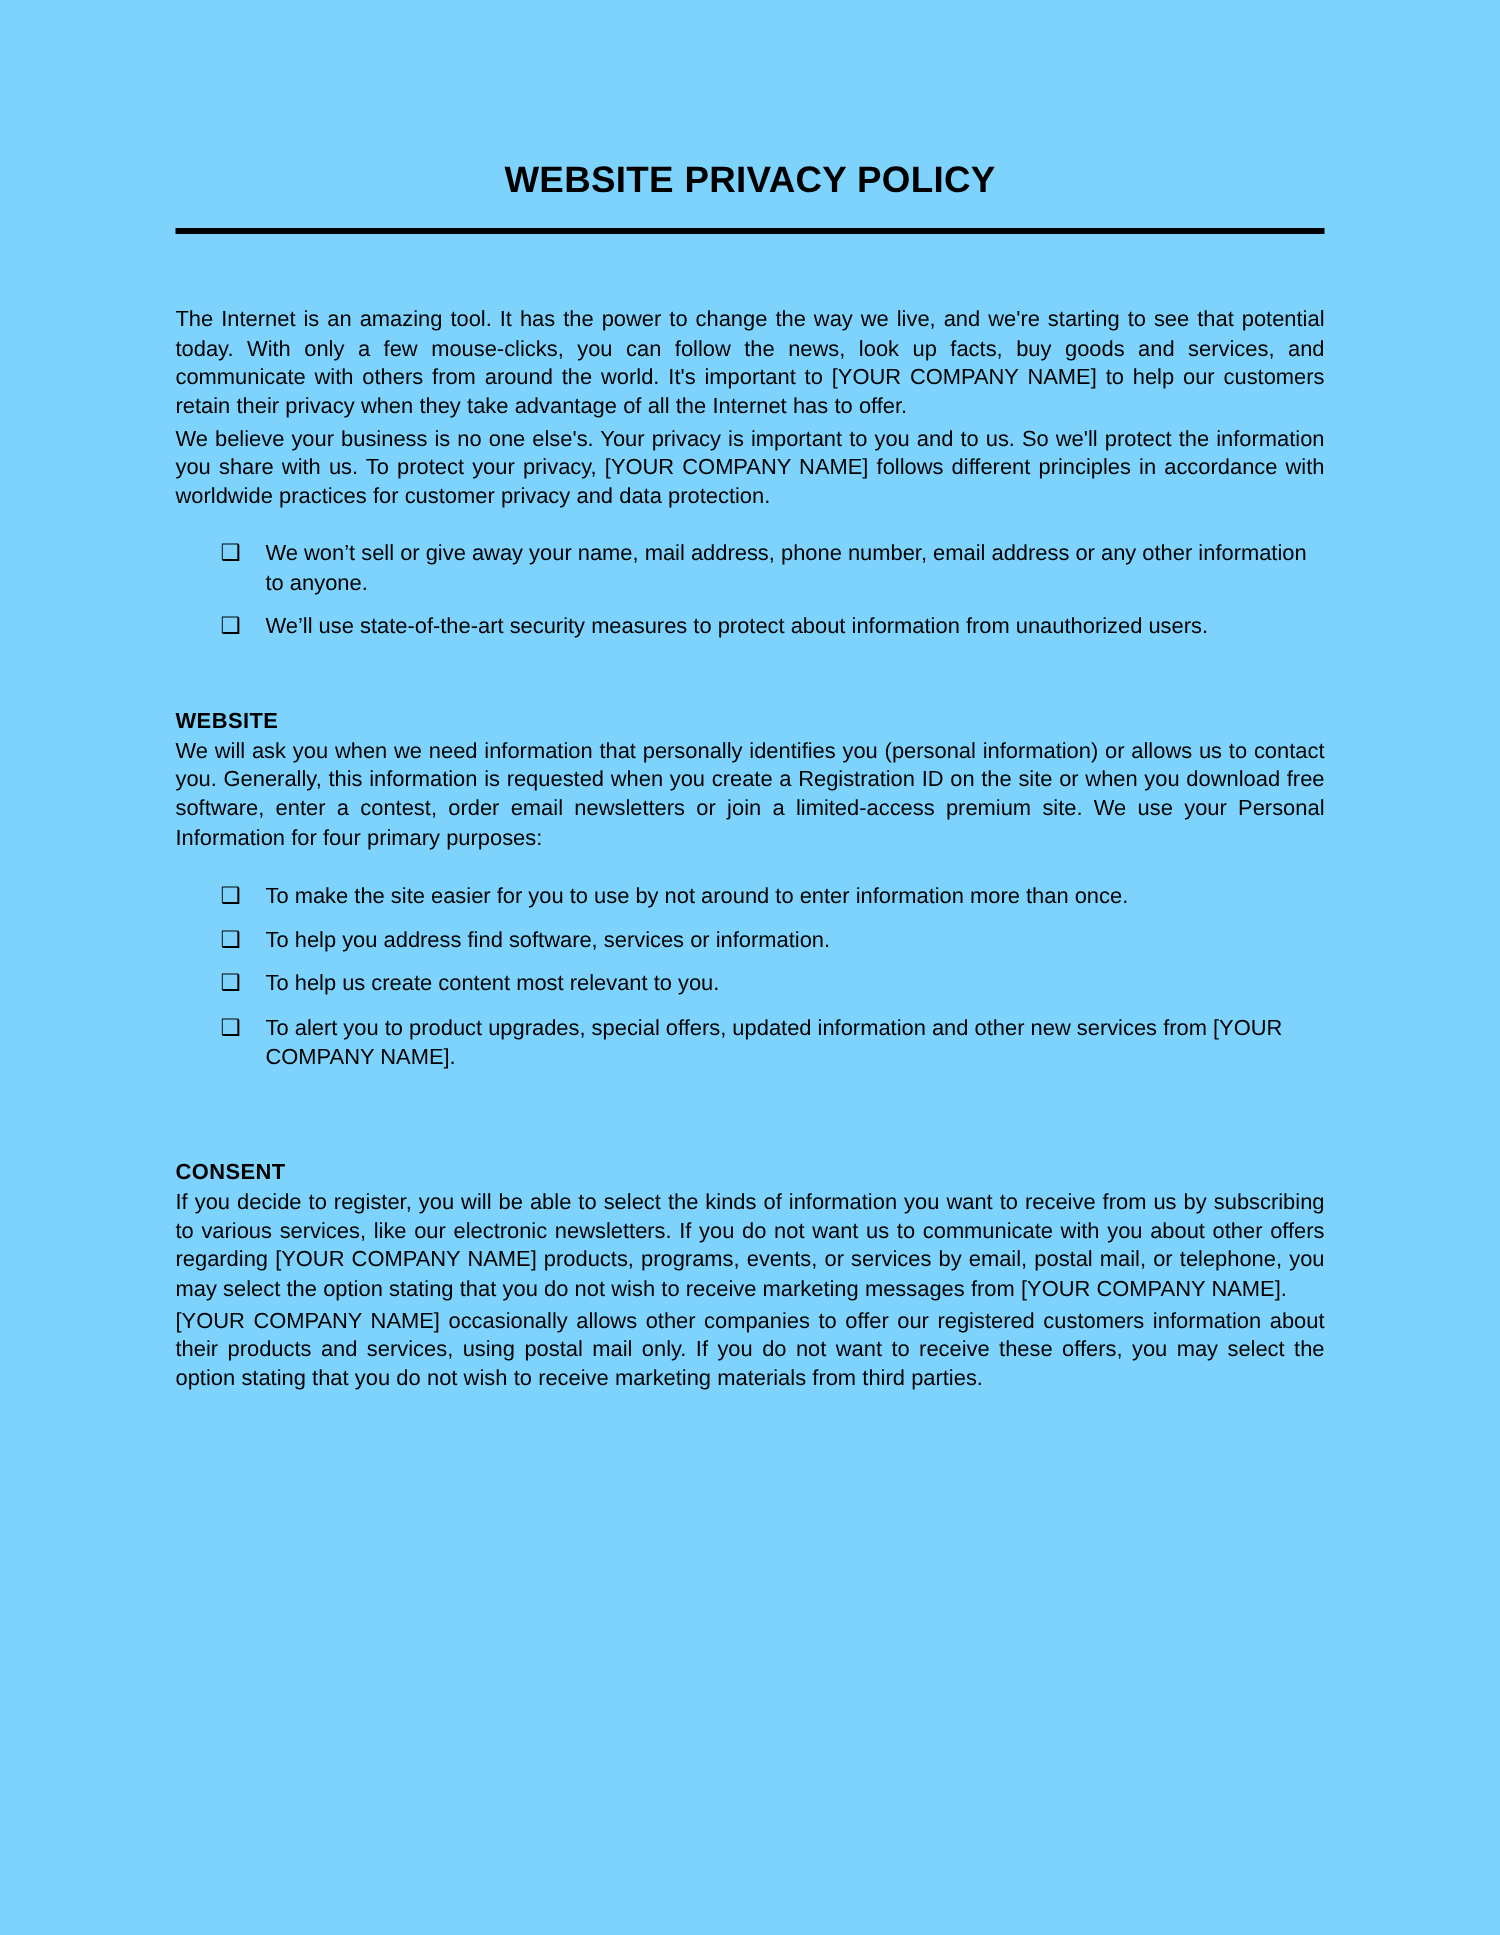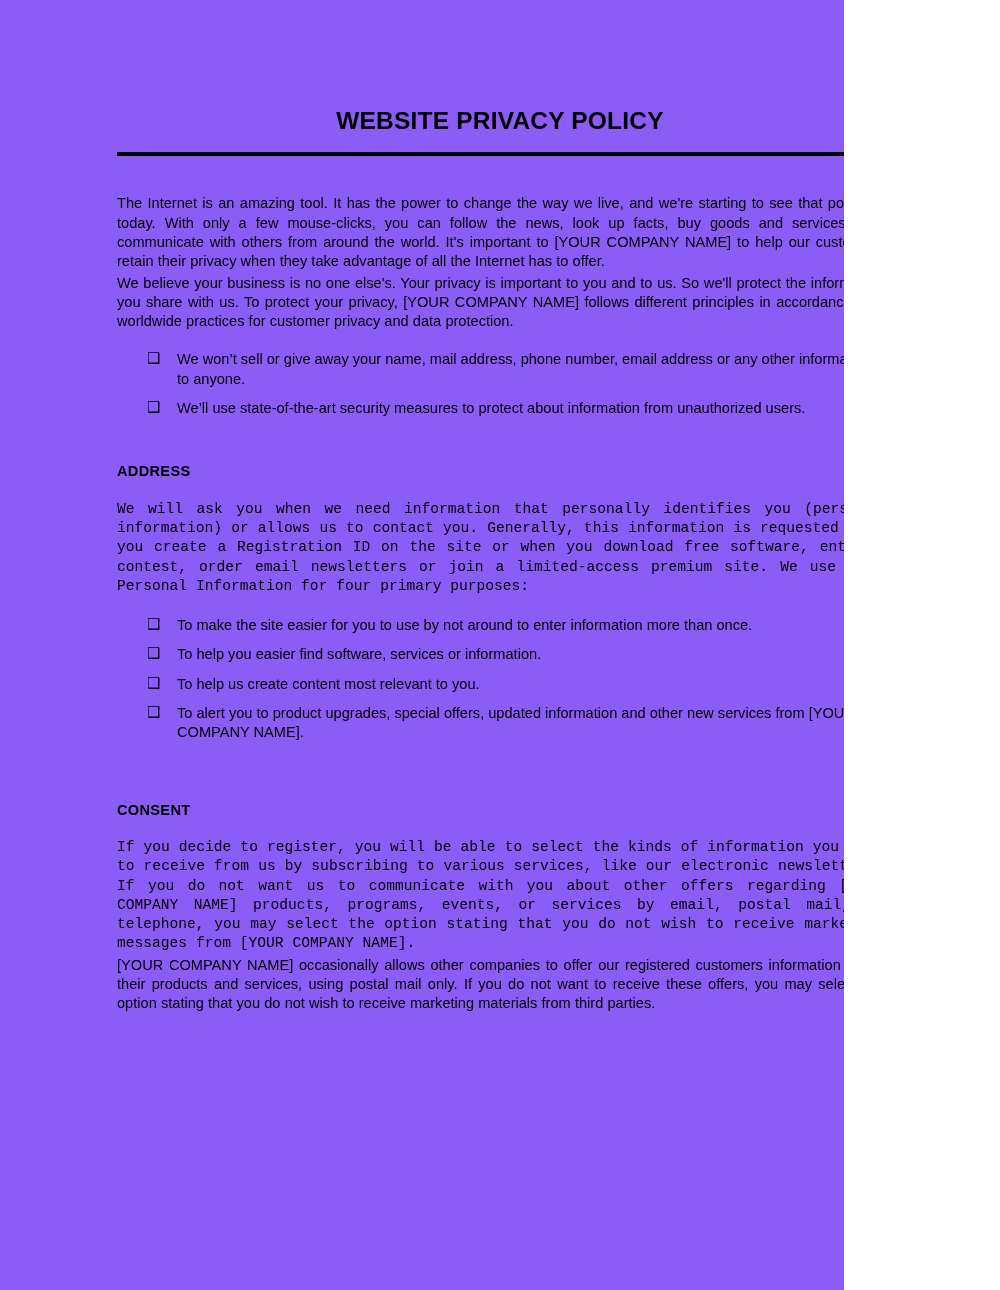--- a/index.html
+++ b/index.html
@@ -9,25 +9,25 @@
   }
   body {
     width: 1000px;
     height: 1290px;
     font-family: "Liberation Sans", sans-serif;
     color: #000000;
     -webkit-font-smoothing: antialiased;
   }
   .page {
     position: relative;
-    width: 844px;
+    width: 1000px;
     height: 1290px;
     box-sizing: border-box;
     padding: 0;
-    background: #8b5cf6;
+    background: #7dd3fc;
     overflow: hidden;
   }
   .content {
     position: absolute;
     left: 117px;
     top: 0;
     width: 766px;
   }
   .doc-title {
     margin: 0;
@@ -46,41 +46,39 @@
   }
   .para {
     margin: 0;
     font-size: 14.6px;
     line-height: 19.3px;
     text-align: justify;
     text-justify: inter-word;
     word-spacing: 0.1px;
   }
   .para.first {
-    margin-top: 38px;
+    margin-top: 48px;
   }
   .para + .para {
     margin-top: 2px;
   }
   .section-heading {
     margin: 0;
     font-size: 14.6px;
     font-weight: bold;
     line-height: 19.3px;
     letter-spacing: 0.3px;
   }
   .heading-block {
     margin-top: 44px;
   }
   .heading-block.consent {
     margin-top: 58px;
   }
   .heading-block + .para {
-    margin-top: 18px;
-    font-family: Liberation Mono, monospace;
   }
   .bullet-list {
     margin: 0;
     padding: 0;
     list-style: none;
     margin-top: 19px;
   }
   .bullet-list.tight {
     margin-top: 20px;
   }
@@ -124,33 +122,33 @@
         <span class="bullet-marker">❑</span>
         <span>We won’t sell or give away your name, mail address, phone number, email address or any other information to anyone.</span>
       </li>
       <li class="bullet-item">
         <span class="bullet-marker">❑</span>
         <span>We’ll use state-of-the-art security measures to protect about information from unauthorized users.</span>
       </li>
     </ul>
 
     <div class="heading-block">
-      <h2 class="section-heading">ADDRESS</h2>
+      <h2 class="section-heading">WEBSITE</h2>
     </div>
 
     <p class="para">We will ask you when we need information that personally identifies you (personal information) or allows us to contact you. Generally, this information is requested when you create a Registration ID on the site or when you download free software, enter a contest, order email newsletters or join a limited-access premium site. We use your Personal Information for four primary purposes:</p>
 
     <ul class="bullet-list tight">
       <li class="bullet-item">
         <span class="bullet-marker">❑</span>
         <span>To make the site easier for you to use by not around to enter information more than once.</span>
       </li>
       <li class="bullet-item">
         <span class="bullet-marker">❑</span>
-        <span>To help you easier find software, services or information.</span>
+        <span>To help you address find software, services or information.</span>
       </li>
       <li class="bullet-item">
         <span class="bullet-marker">❑</span>
         <span>To help us create content most relevant to you.</span>
       </li>
       <li class="bullet-item">
         <span class="bullet-marker">❑</span>
         <span>To alert you to product upgrades, special offers, updated information and other new services from [YOUR COMPANY NAME].</span>
       </li>
     </ul>

